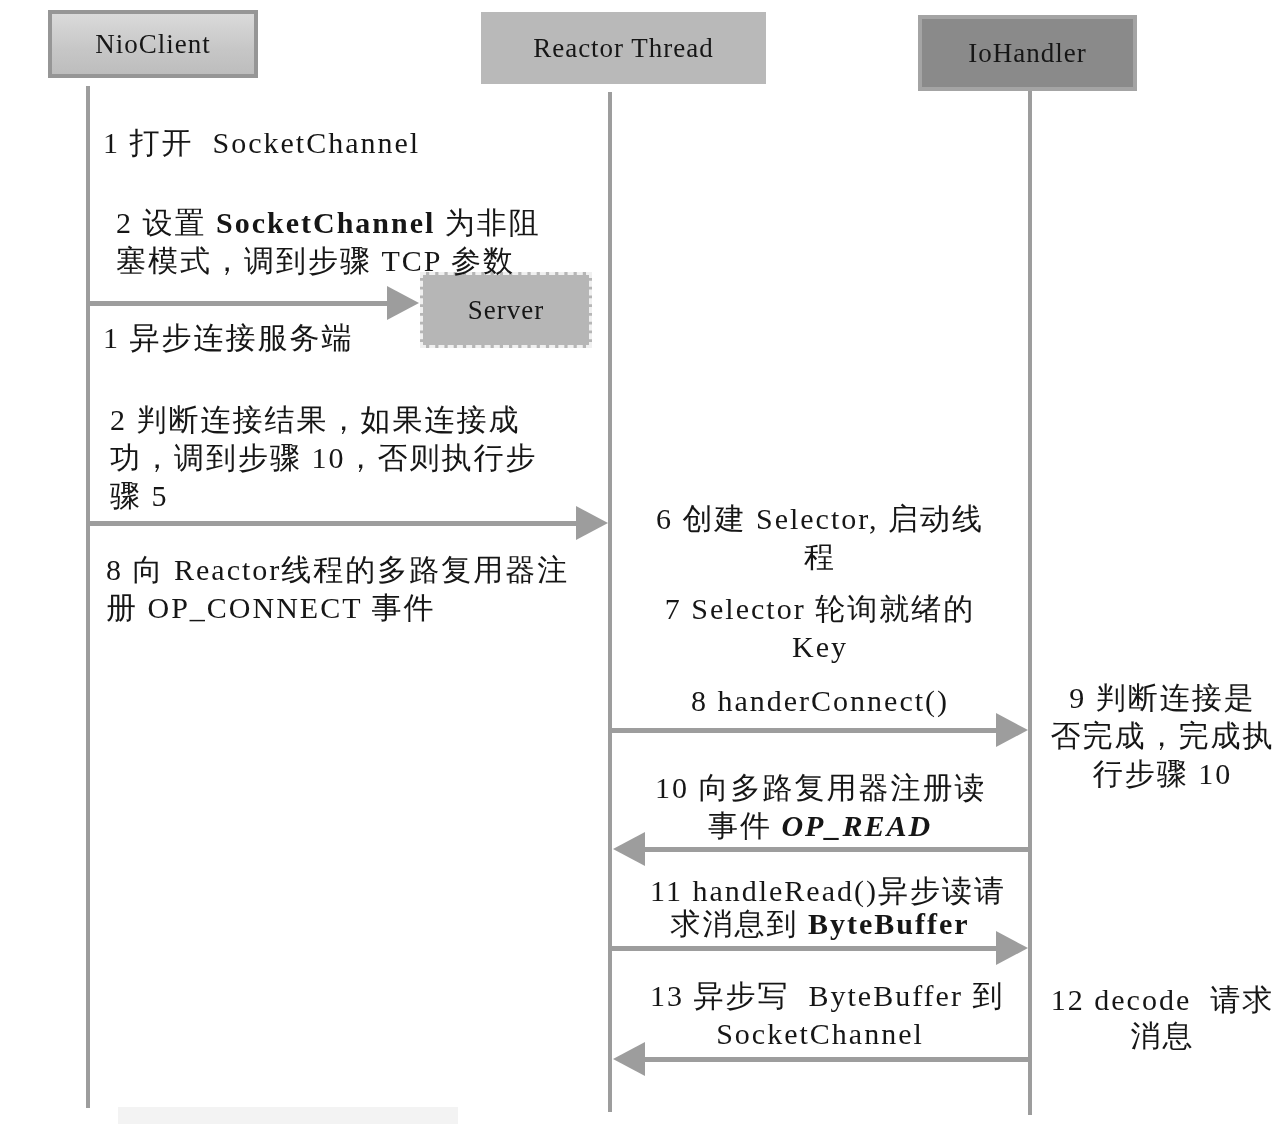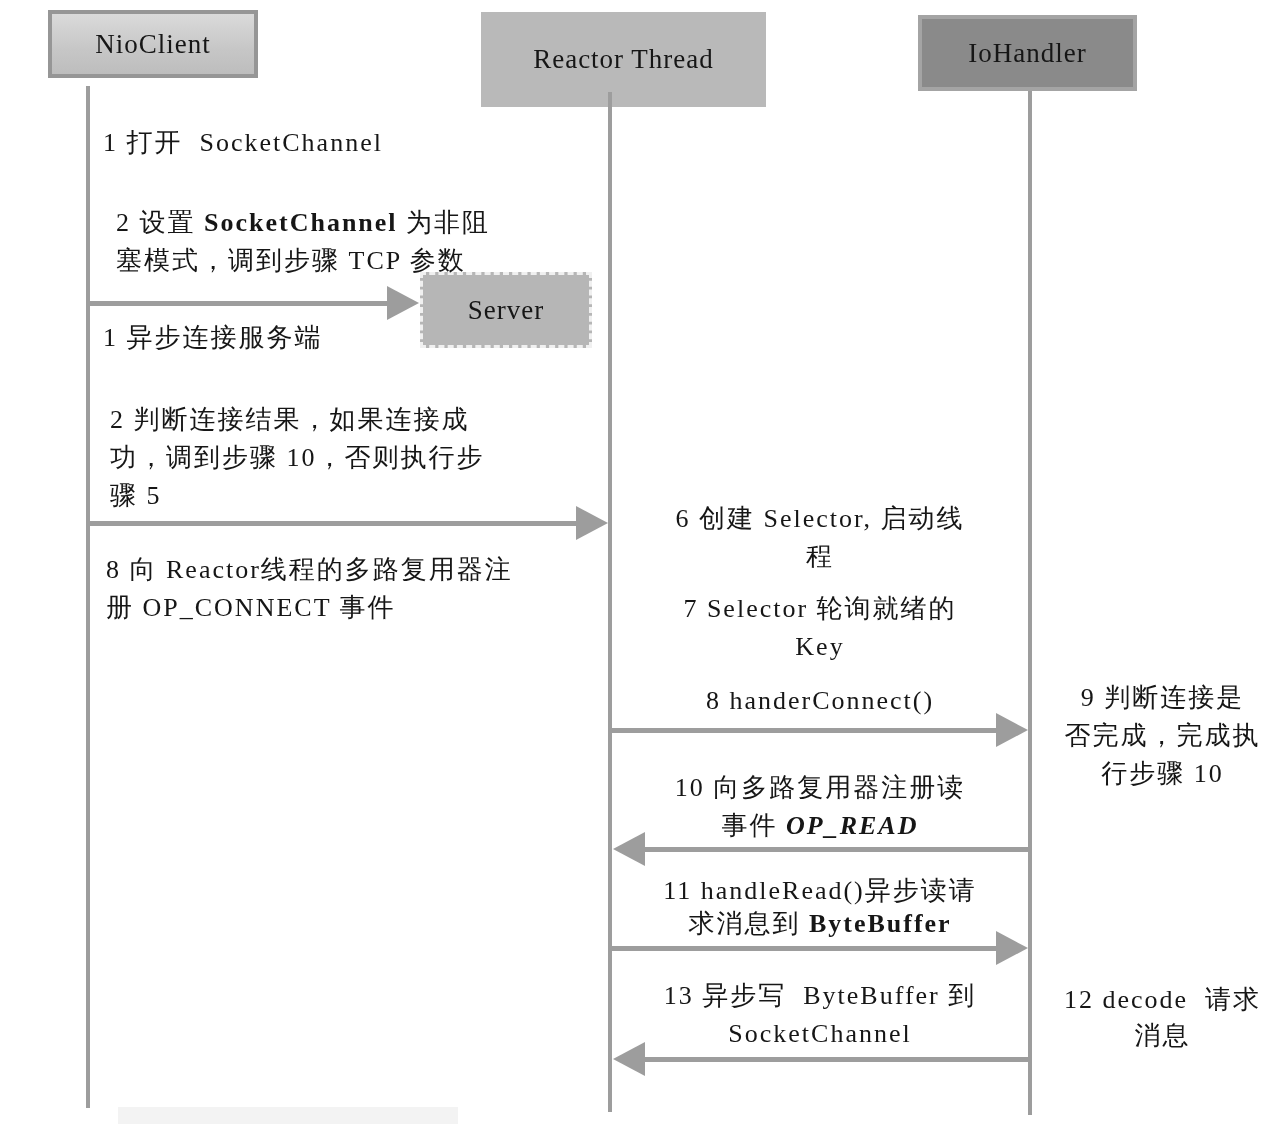--- a/index.html
+++ b/index.html
@@ -18,21 +18,21 @@
     font-size:27px;letter-spacing:1px;
     box-sizing:border-box;
   }
   .box-nio{
     left:8px;top:10px;width:210px;height:68px;
     background:linear-gradient(180deg,#dadada 0%,#c6c6c6 60%,#bdbdbd 100%);
     border:4px solid #969696;
     margin-left:40px;
   }
   .box-reactor{
-    left:481px;top:12px;width:285px;height:95px;
+    left:481px;top:12px;width:285px;height:72px;
     background:#b9b9b9;
   }
   .box-iohandler{
     left:918px;top:15px;width:219px;height:76px;
     background:#8a8a8a;
     border:4px solid #a4a4a4;
   }
   .box-server{
     left:420px;top:272px;width:172px;height:76px;
     background:#b6b6b6;
@@ -47,21 +47,21 @@
   
   .arrow{position:absolute;height:34px;}
   .arrow .shaft{position:absolute;top:15px;height:5px;background:#9d9d9d;}
   .arrow.right .shaft{left:0;right:30px;}
   .arrow.left  .shaft{left:30px;right:0;}
   .arrow .head{position:absolute;width:0;height:0;top:0;
     border-top:17px solid transparent;border-bottom:17px solid transparent;}
   .arrow.right .head{right:0;border-left:32px solid #9d9d9d;}
   .arrow.left  .head{left:0;border-right:32px solid #9d9d9d;}
   
-  .step{position:absolute;font-size:26px;letter-spacing:2px;}
+  .step{position:absolute;font-size:30px;letter-spacing:2px;}
   .step .ln{display:block;white-space:pre;line-height:38px;}
   .step.center{text-align:center;}
   .step.lh33 .ln{line-height:33px;}
   .step.lh36 .ln{line-height:36px;}
   .b{font-weight:700;}
   .bi{font-weight:700;font-style:italic;}
   
   .remnant{position:absolute;left:118px;top:1107px;width:340px;height:17px;background:#f3f3f3;}
 </style>
 </head>

